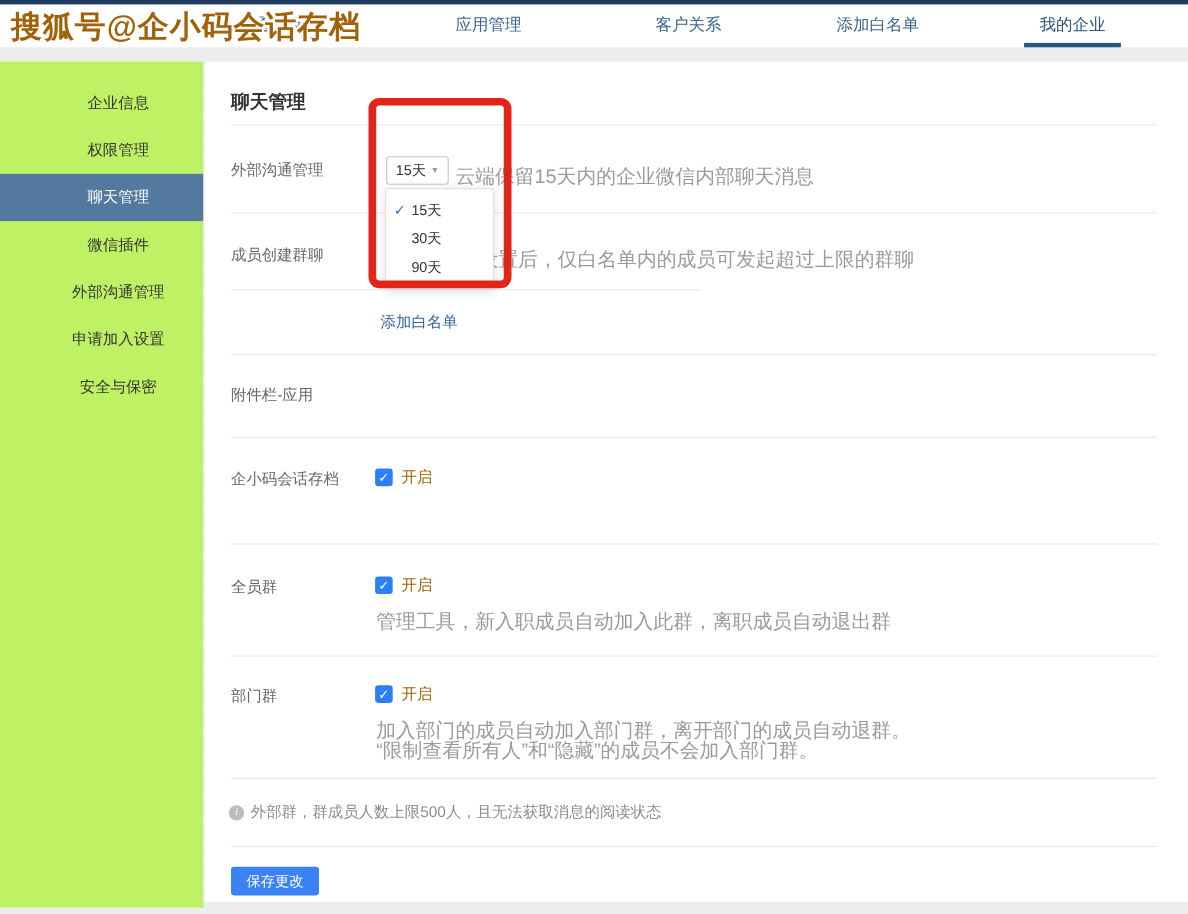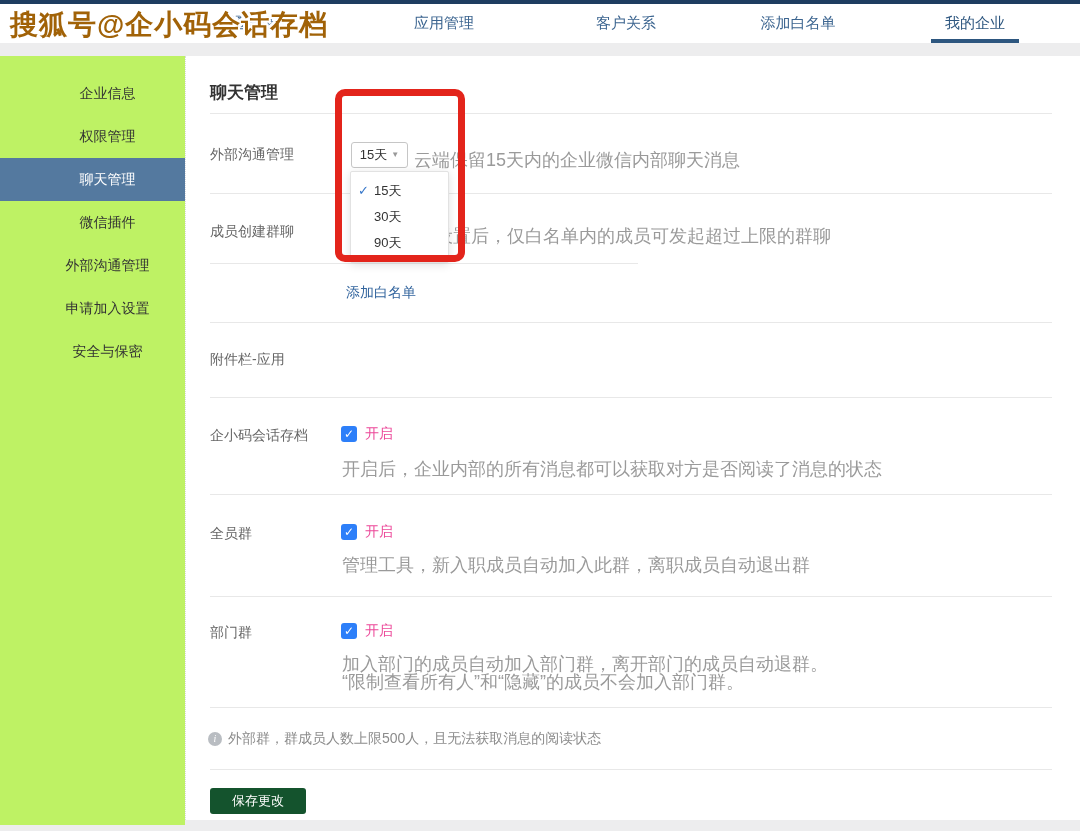--- a/index.html
+++ b/index.html
@@ -90,35 +90,35 @@
     position:absolute; left:149px; top:33px; width:130px; height:173px;
     border:7px solid #e3241b; border-radius:10px; z-index:8;
   }
 
   
   .checkrow { position:absolute; left:155px; display:flex; align-items:center; gap:8px; }
   .checkbox {
     width:16px; height:16px; background:#2d7ff9; border-radius:3px;
     color:#fff; font-size:12px; line-height:16px; text-align:center; cursor:pointer;
   }
-  .checkrow .on-label { font-size:14px; color:#ec4899; }
+  .checkrow .on-label { font-size:14px; color:#a16207; }
 
   
   .note { position:absolute; left:22px; top:674px; display:flex; align-items:center; gap:6px; }
   .info-icon {
     width:14px; height:14px; border-radius:50%; background:#b9bdc2;
     color:#fff; font-size:10px; line-height:14px; text-align:center;
     font-style:italic; font-family:"Liberation Serif",serif;
   }
   .note .note-text { font-size:14px; color:#8c8c8c; }
 
   
   .save-btn {
-    position:absolute; left:24px; top:732px; width:96px; height:26px;
-    background:#14532d; border:none; border-radius:3px;
+    position:absolute; left:24px; top:732px; width:80px; height:26px;
+    background:#3b82f6; border:none; border-radius:3px;
     color:#fff; font-size:13px; cursor:pointer;
   }
 </style>
 </head>
 <body>
 
 <div class="topnav">
   <div class="nav-item" style="left:253px">通讯录</div>
   <div class="nav-item" style="left:444px">应用管理</div>
   <div class="nav-item" style="left:626px">客户关系</div>
@@ -173,21 +173,20 @@
   <div class="annotation"></div>
 
   <div class="row-label" style="top:295px">附件栏-应用</div>
   <div class="divider" style="top:341px"></div>
 
   <div class="row-label" style="top:371px">企小码会话存档</div>
   <div class="checkrow" style="top:369px">
     <span class="checkbox">✓</span>
     <span class="on-label">开启</span>
   </div>
-  <div class="desc" style="left:156px; top:401px">开启后，企业内部的所有消息都可以获取对方是否阅读了消息的状态</div>
   <div class="divider" style="top:438px"></div>
 
   <div class="row-label" style="top:469px">全员群</div>
   <div class="checkrow" style="top:467px">
     <span class="checkbox">✓</span>
     <span class="on-label">开启</span>
   </div>
   <div class="desc" style="left:156px; top:497px">管理工具，新入职成员自动加入此群，离职成员自动退出群</div>
   <div class="divider" style="top:540px"></div>
 

